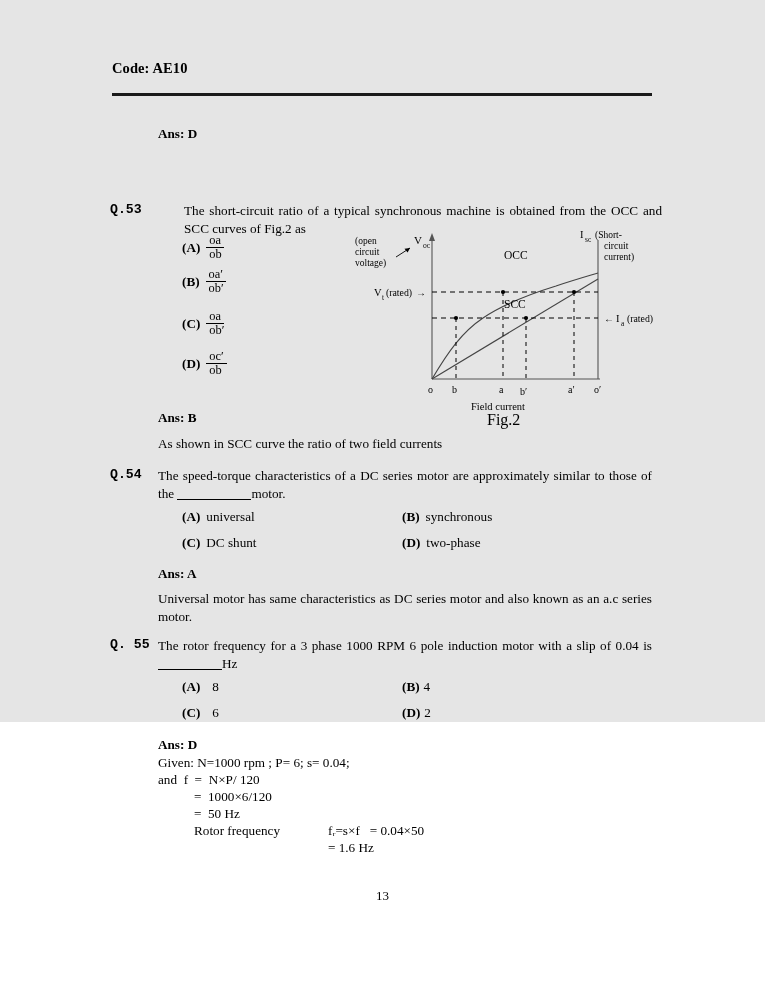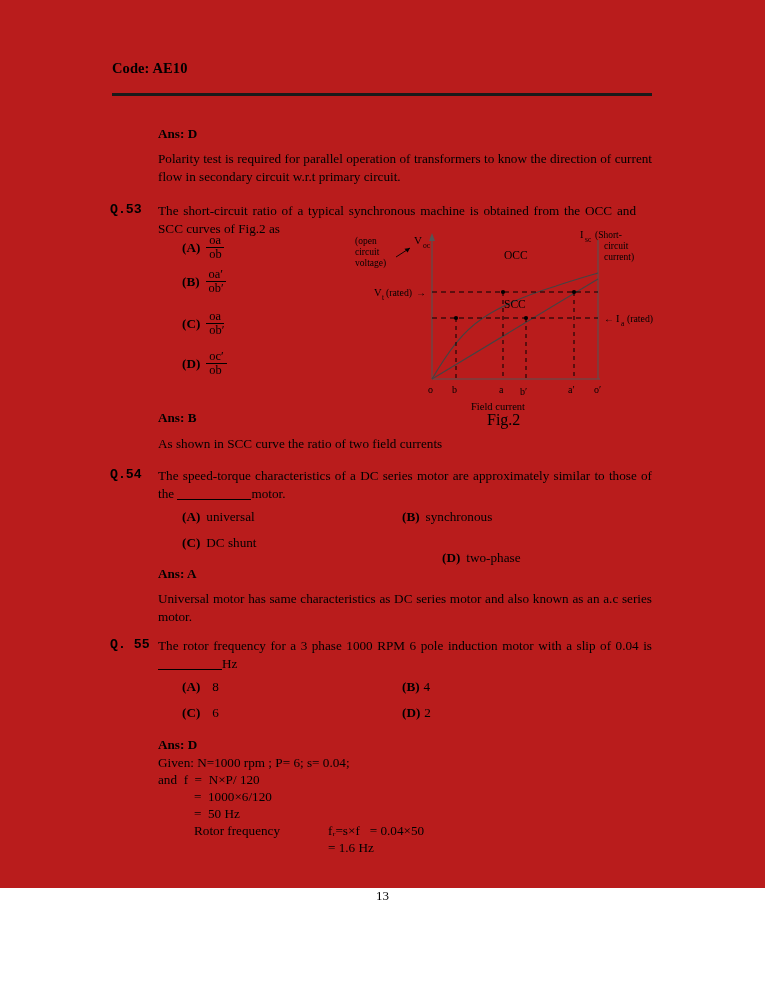--- a/index.html
+++ b/index.html
@@ -12,22 +12,22 @@
     height: 990px;
     position: relative;
     font-family: "Liberation Serif", serif;
     color: #000000;
     overflow: hidden;
   }
   .page {
     position: absolute;
     left: 0; top: 0;
     width: 765px;
-    height: 888px;
-    background: #b91c1c;
+    height: 722px;
+    background: #e5e5e5;
   }
 
   
   .header {
     position: absolute;
     left: 112px;
     top: 60px;
     width: 540px;
     display: flex;
     justify-content: space-between;
@@ -152,24 +152,23 @@
 <body>
 
 <div class="page">
 
   <div class="header">
     <span class="code">Code: AE10</span>
   </div>
   <div class="rule"></div>
 
   <div class="ans" style="top:126px;">Ans: D</div>
-  <div class="para" style="top:150px;">Polarity test is required for parallel operation of transformers to know the direction of current flow in secondary circuit w.r.t primary circuit.</div>
 
   <div class="qnum" style="top:202px;">Q.53</div>
-  <div class="qtext" style="top:202px; width:478px;">The short-circuit ratio of a typical synchronous machine is obtained from the OCC and SCC curves of Fig.2 as</div>
+  <div class="qtext" style="top:202px; width:478px;margin-left:26px;">The short-circuit ratio of a typical synchronous machine is obtained from the OCC and SCC curves of Fig.2 as</div>
 
   <div class="fopt" style="left:182px; top:234px;">
     <span class="lab">(A)</span>
     <span class="frac">
       <span class="num">oa</span>
       <span class="den">ob</span>
     </span>
   </div>
 
   <div class="fopt" style="left:182px; top:268px;">
@@ -273,21 +272,21 @@
 
   <div class="opt" style="left:182px; top:509px;">
     <span class="lab">(A)</span><span class="val">universal</span>
   </div>
   <div class="opt" style="left:402px; top:509px;">
     <span class="lab">(B)</span><span class="val">synchronous</span>
   </div>
   <div class="opt" style="left:182px; top:535px;">
     <span class="lab">(C)</span><span class="val">DC shunt</span>
   </div>
-  <div class="opt" style="left:402px; top:550px;margin-left:40px;">
+  <div class="opt" style="left:402px; top:535px;">
     <span class="lab">(D)</span><span class="val">two-phase</span>
   </div>
 
   <div class="ans" style="top:566px;">Ans: A</div>
   <div class="para" style="top:590px;">Universal motor has same characteristics as DC series motor and also known as an a.c series motor.</div>
 
   <div class="qnum" style="top:637px;">Q. 55</div>
   <div class="qtext" style="top:637px;"><span>The rotor frequency for a 3 phase 1000 RPM 6 pole induction motor with a slip of 0.04 is</span><span class="blank" style="width:64px;"></span><span>Hz</span></div>
 
   <div class="opt" style="left:182px; top:679px;">

